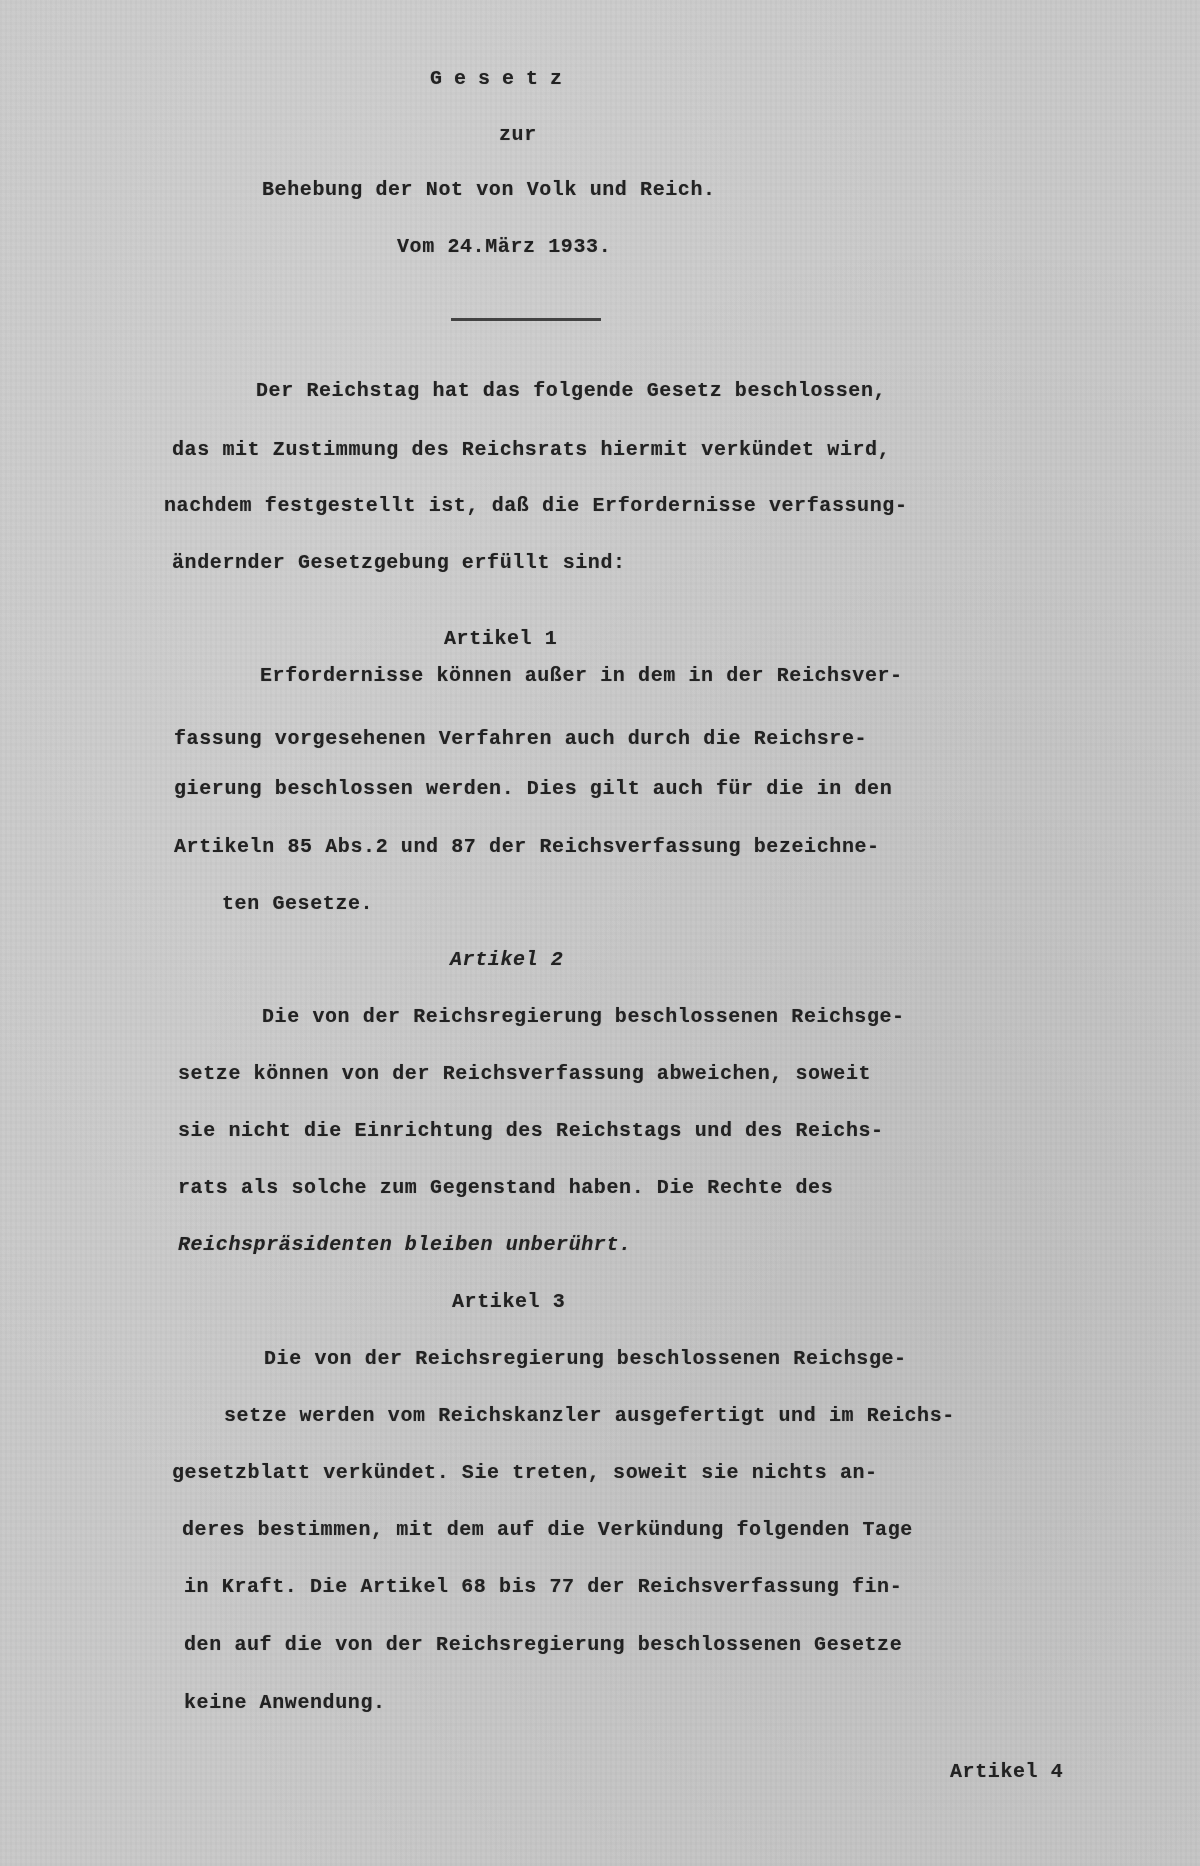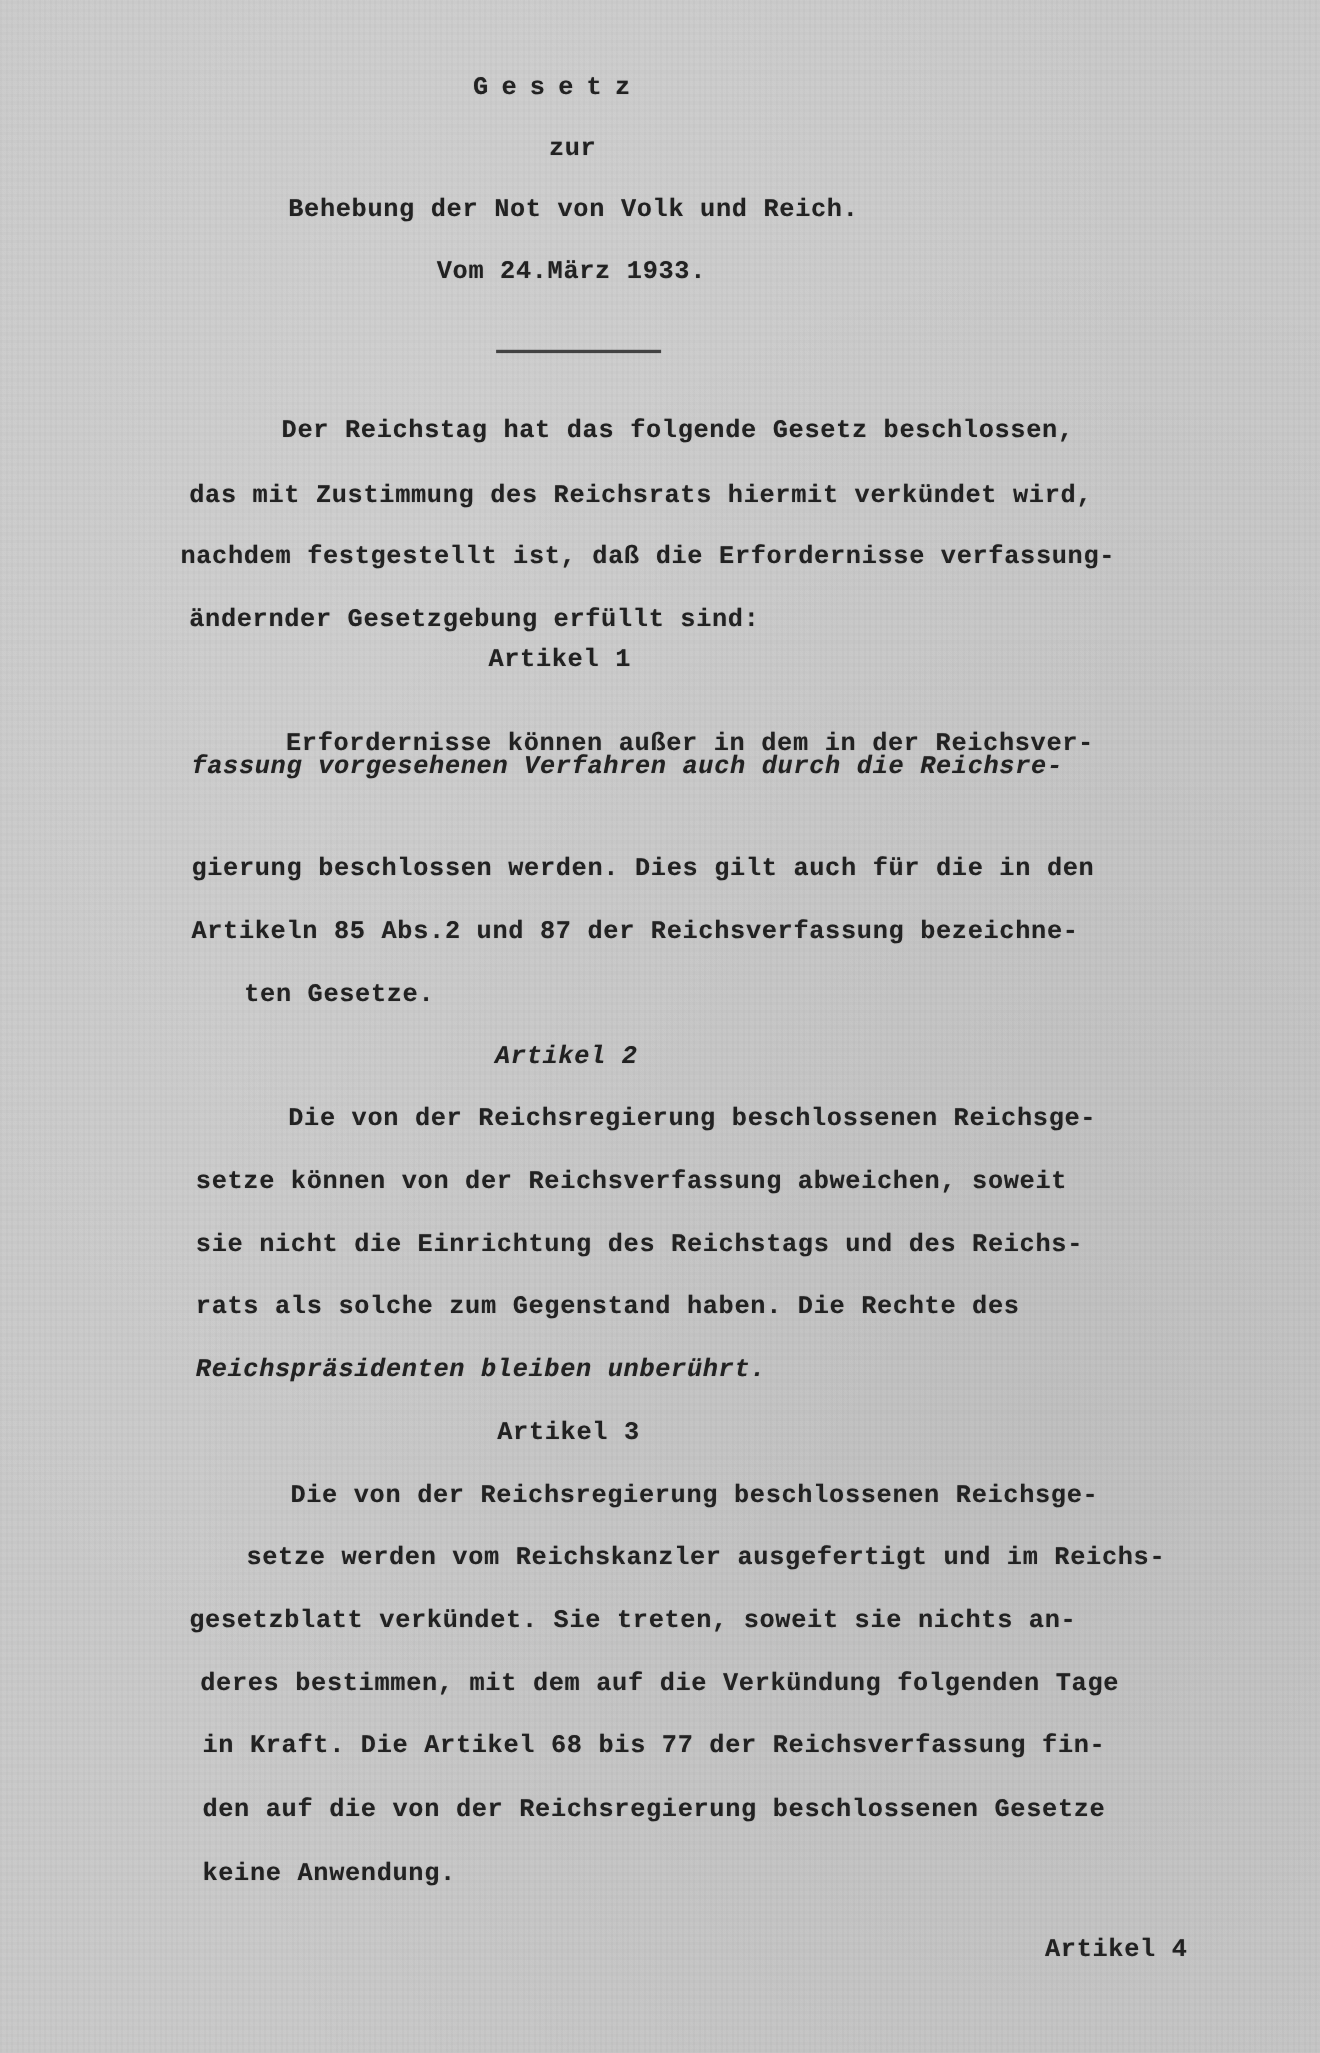--- a/index.html
+++ b/index.html
@@ -8,21 +8,21 @@
     background:#c8c8c8;
     background-image:
       radial-gradient(ellipse at 30% 20%, rgba(255,255,255,0.10), rgba(0,0,0,0) 60%),
       radial-gradient(ellipse at 80% 70%, rgba(0,0,0,0.05), rgba(0,0,0,0) 60%),
       repeating-linear-gradient(90deg, rgba(0,0,0,0.015) 0 2px, rgba(255,255,255,0.015) 2px 5px),
       repeating-linear-gradient(0deg, rgba(0,0,0,0.012) 0 3px, rgba(255,255,255,0.012) 3px 7px);
     font-family:"Liberation Mono","DejaVu Sans Mono",monospace;
     color:#1e1e1e;
   }
   .line {
-    position:absolute; white-space:pre; font-size:23px; line-height:30px;
+    position:absolute; white-space:pre; font-size:20px; line-height:30px;
     font-weight:bold; letter-spacing:0.6px; color:#222;
     text-shadow:0 0 1px rgba(0,0,0,0.35);
   }
   .title { letter-spacing:12px; }
   .rule {
     position:absolute; left:451px; top:318px; width:150px; height:3px;
     background:#2a2a2a; opacity:0.85;
   }
 </style>
 </head>
@@ -36,23 +36,23 @@
   <div class="rule"></div>
 
   <div>
     <div class="line" style="left:256px; top:376px;">Der Reichstag hat das folgende Gesetz beschlossen,</div>
     <div class="line" style="left:172px; top:435px;">das mit Zustimmung des Reichsrats hiermit verkündet wird,</div>
     <div class="line" style="left:164px; top:491px;">nachdem festgestellt ist, daß die Erfordernisse verfassung-</div>
     <div class="line" style="left:172px; top:548px;">ändernder Gesetzgebung erfüllt sind:</div>
   </div>
 
   <div>
-    <div class="line" style="left:444px; top:584px;text-align:right;">Artikel 1</div>
+    <div class="line" style="left:444px; top:624px;text-align:right;">Artikel 1</div>
     <div class="line" style="left:260px; top:661px;">Erfordernisse können außer in dem in der Reichsver-</div>
-    <div class="line" style="left:174px; top:682px;font-style:italic;">fassung vorgesehenen Verfahren auch durch die Reichsre-</div>
+    <div class="line" style="left:174px; top:724px;">fassung vorgesehenen Verfahren auch durch die Reichsre-</div>
     <div class="line" style="left:174px; top:774px;">gierung beschlossen werden. Dies gilt auch für die in den</div>
     <div class="line" style="left:174px; top:832px;">Artikeln 85 Abs.2 und 87 der Reichsverfassung bezeichne-</div>
     <div class="line" style="left:174px; top:889px;margin-left:48px;">ten Gesetze.</div>
   </div>
 
   <div>
     <div class="line" style="left:450px; top:945px;font-style:italic;">Artikel 2</div>
     <div class="line" style="left:262px; top:1002px;">Die von der Reichsregierung beschlossenen Reichsge-</div>
     <div class="line" style="left:178px; top:1059px;">setze können von der Reichsverfassung abweichen, soweit</div>
     <div class="line" style="left:178px; top:1116px;">sie nicht die Einrichtung des Reichstags und des Reichs-</div>

